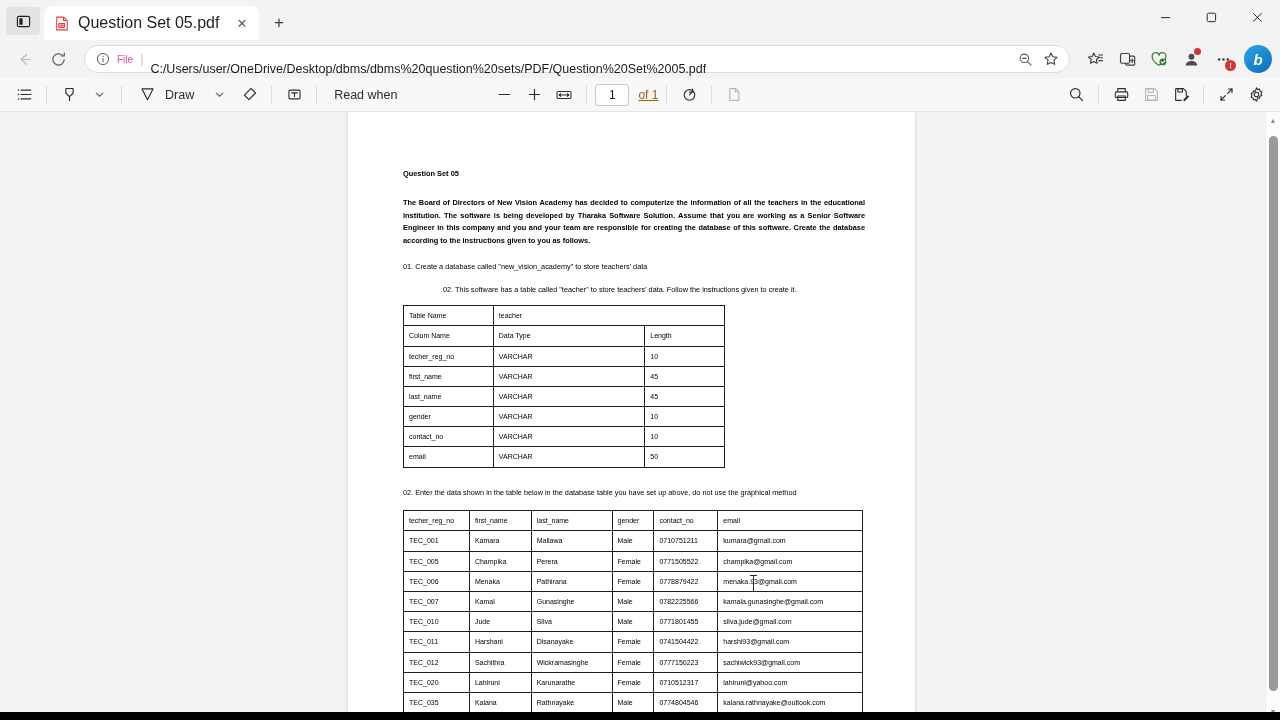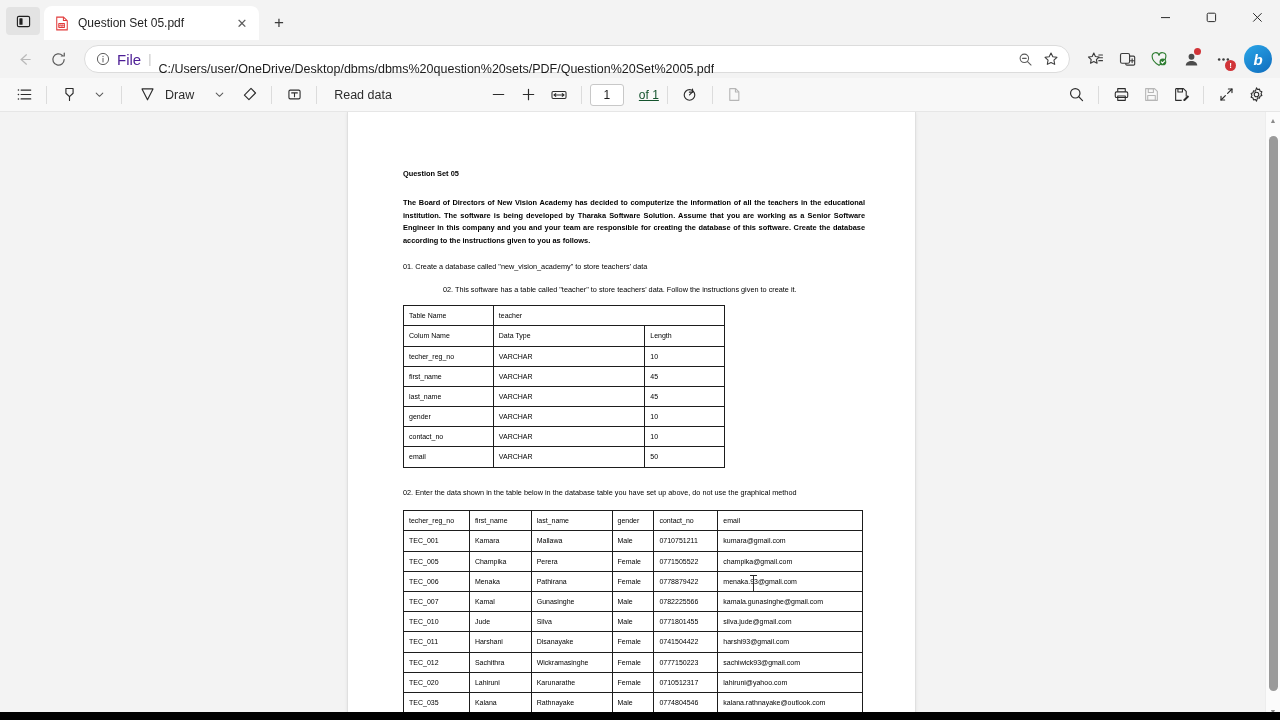--- a/index.html
+++ b/index.html
@@ -38,21 +38,21 @@
     font-size:12px; color:#1b1b1b;
     margin-left:4px;
     position:relative;
   }
   .tab-favicon {
     width:16px; height:16px; flex:0 0 16px;
     display:flex; align-items:center; justify-content:center;
   }
   .tab-title {
     flex:1 1 auto; white-space:nowrap; overflow:hidden; text-overflow:ellipsis;
-    font-size:12px; color:#1f1f1f;
+    font-size:16px; color:#1f1f1f;
   }
   .tab-close {
     width:18px; height:18px; flex:0 0 18px;
     display:flex; align-items:center; justify-content:center;
     color:#5f5f5f; font-size:13px; line-height:1;
     border-radius:3px;
   }
   .newtab {
     width:28px; height:28px; margin:0 0 4px 6px;
     display:flex; align-items:center; justify-content:center;
@@ -78,21 +78,21 @@
     color:#5c5c5c;
   }
   .navbtn.disabled { color:#b9b9b9; }
   .omnibox {
     flex:1 1 auto; height:28px; margin:0 8px;
     background:#ffffff; border:1px solid #dcdcdc; border-radius:14px;
     display:flex; align-items:center; padding:0 10px; gap:7px;
     font-size:12.5px; color:#1b1b1b;
   }
   .omni-info { width:15px; height:15px; flex:0 0 15px; color:#5a5a5a; display:flex; align-items:center; justify-content:center;}
-  .omni-file { color:#4c1d95; font-size:15px; }
+  .omni-file { color:#ec4899; font-size:10px; }
   .omni-sep { color:#c6c6c6; }
   .omni-url { color:#1b1b1b; font-size:12.5px; white-space:nowrap; overflow:hidden;margin-top:20px; }
   .omni-right { margin-left:auto; display:flex; align-items:center; gap:10px; }
   .nav-icons { display:flex; align-items:center; gap:2px; }
   .navicon {
     width:30px; height:30px; border-radius:5px;
     display:flex; align-items:center; justify-content:center;
     color:#3c3c3c; position:relative;
   }
   .badge-dot {
@@ -124,21 +124,21 @@
     color:#2c2c2c; font-size:12.5px;
   }
   .pbtn.text { padding:0 9px;gap:9px; }
   .pbtn.dim { color:#b6b6b6; }
   .psep { width:1px; height:18px; background:#dcdcdc; margin:0 6px; }
   .pagebox {
     width:34px; height:22px; border:1px solid #c8c8c8; border-radius:3px;
     background:#fff; display:flex; align-items:center; justify-content:center;
     font-size:12px; color:#1b1b1b;
   }
-  .oftext { font-size:12px; color:#14532d; margin-left:13px;text-decoration:underline; }
+  .oftext { font-size:12px; color:#a16207; margin-left:7px;text-decoration:underline; }
   .pdfbar-right { margin-left:auto; display:flex; align-items:center; gap:2px; }
 
   
   .docarea {
     flex:1 1 auto; background:#f3f3f3; position:relative; overflow:hidden;
   }
   .page {
     position:absolute; left:348px; top:0px; width:567px; height:740px;
     background:#ffffff;
     box-shadow:0 0 0 1px #e0e0e0, 0 1px 4px rgba(0,0,0,0.13);
@@ -392,21 +392,21 @@
     </div>
     <div class="psep"></div>
     <div class="pbtn">
       <svg width="17" height="17" viewBox="0 0 18 18" fill="none" stroke="#2c2c2c" stroke-width="1.15">
         <rect x="3.1" y="4.4" width="11.8" height="9.2" rx="1.4"></rect>
         <path d="M6 7.3h6M9 7.3v4" stroke-linecap="round"></path>
       </svg>
     </div>
     <div class="psep"></div>
     <div class="pbtn text">
-      <span>Read data</span>
+      <span>Read when</span>
     </div>
 
     <div style="width:80px"></div>
 
     <div class="pbtn">
       <svg width="17" height="17" viewBox="0 0 18 18" stroke="#2c2c2c" stroke-width="1.25" stroke-linecap="round">
           <path d="M3.5 9h11"></path>
         </svg>
     </div>
     <div class="pbtn">

